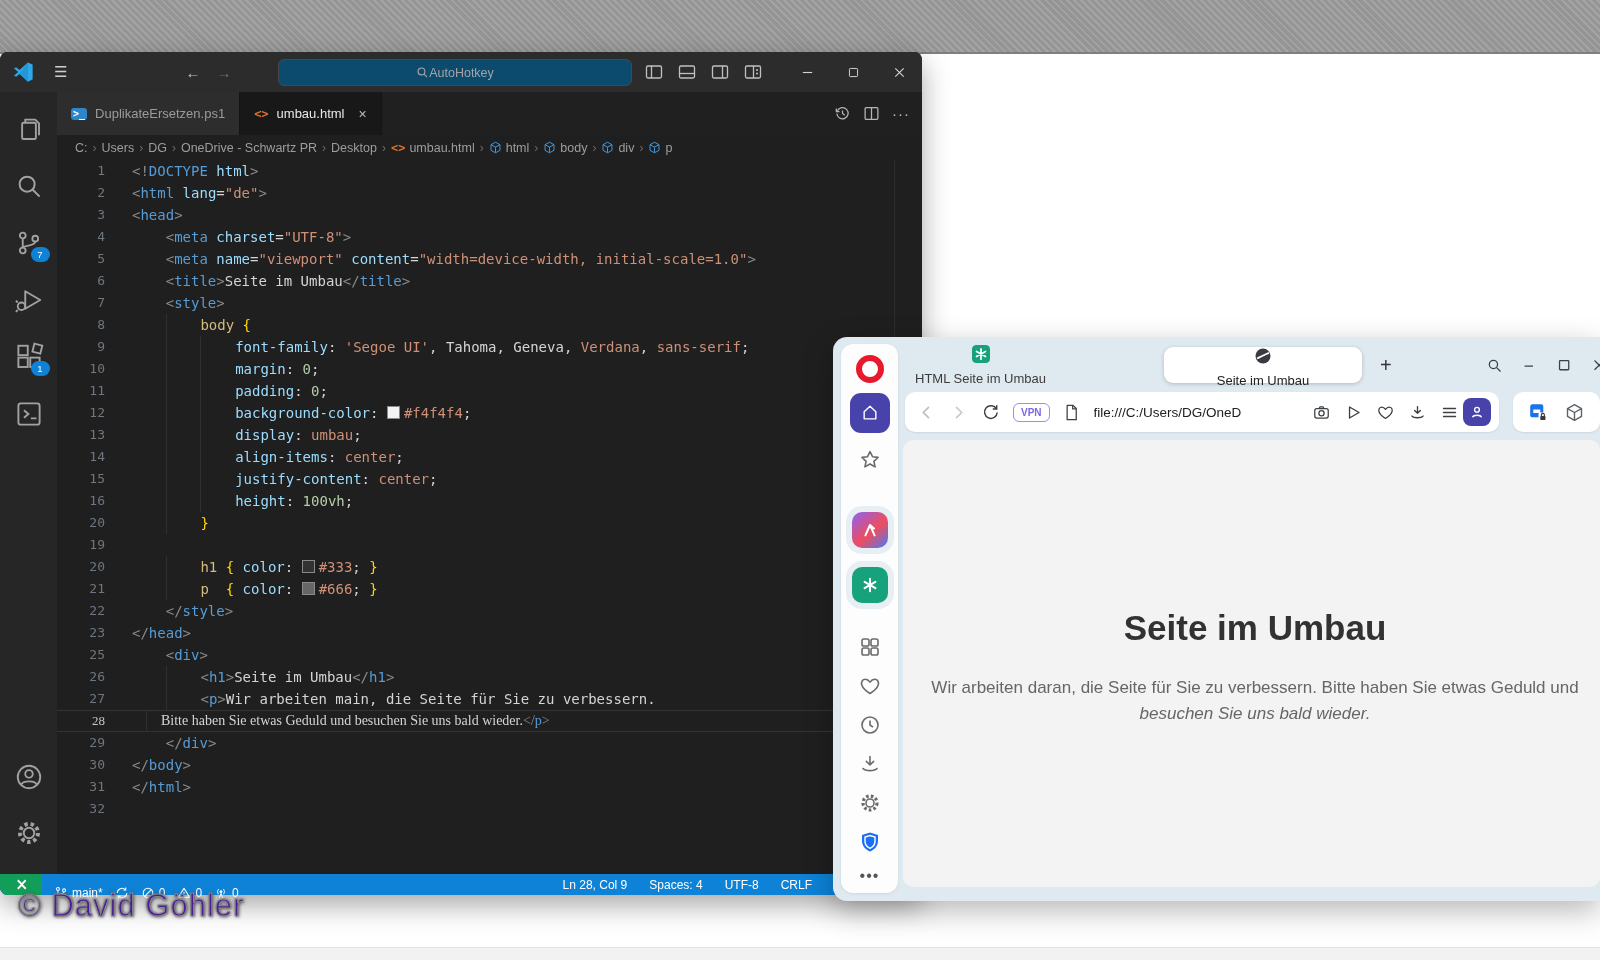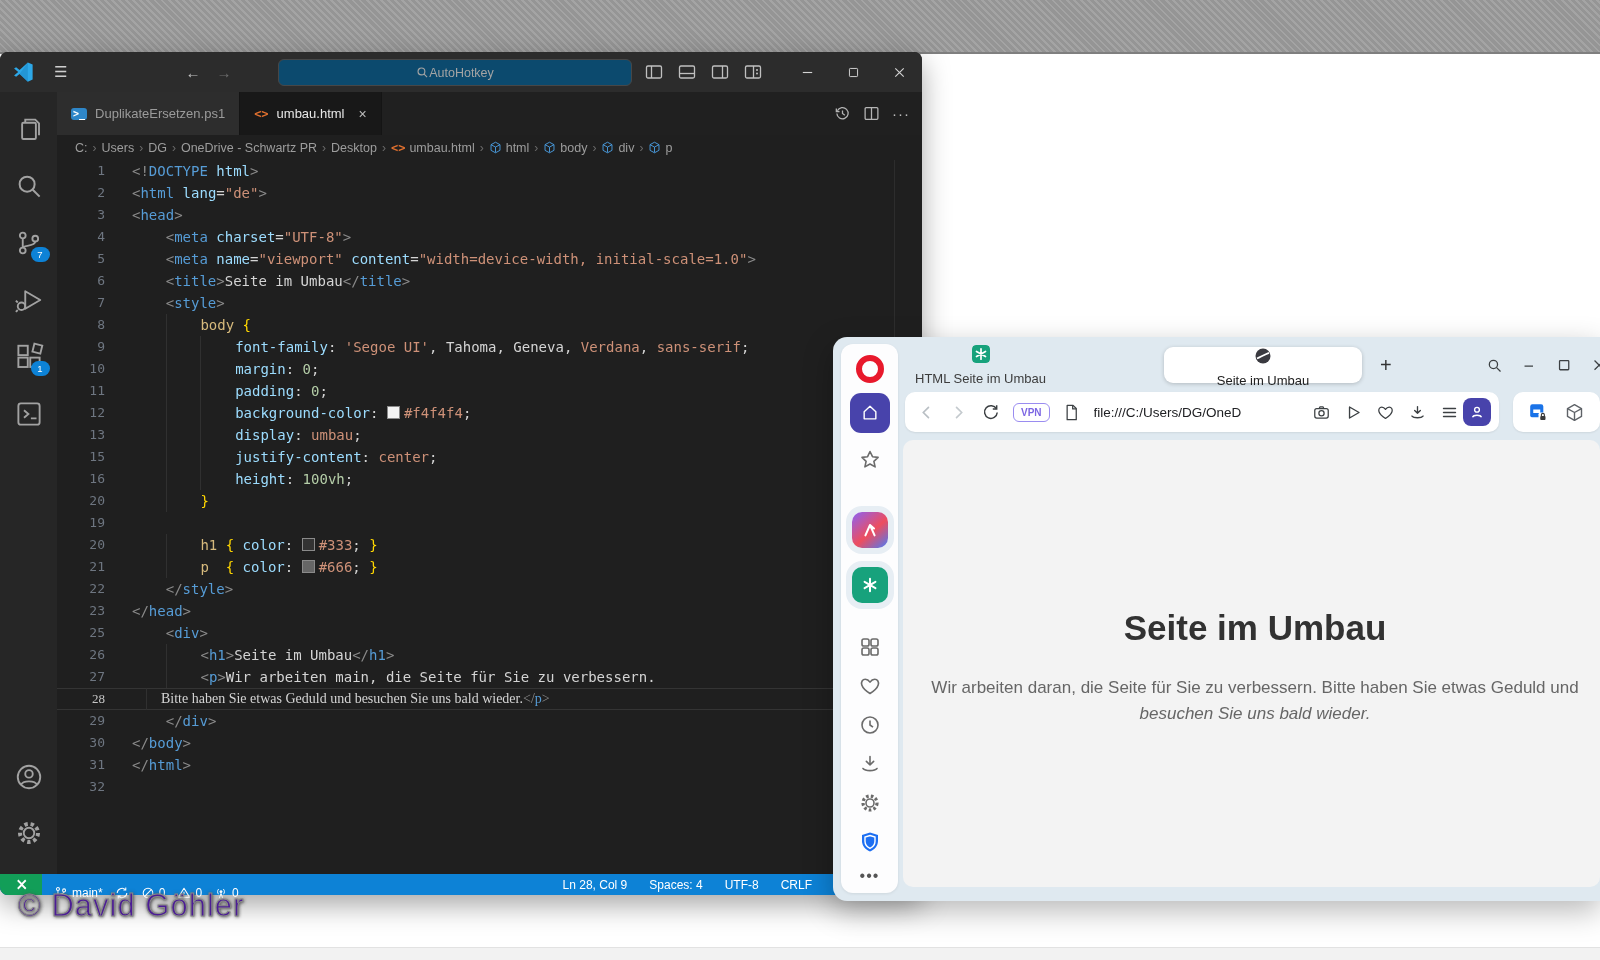--- a/index.html
+++ b/index.html
@@ -354,20 +354,21 @@
           <div class="code-row"><span class="ln">4</span><span class="lc"><span class="ig nf">    </span><span class="tk-g">&lt;</span><span class="tk-t">meta</span><span class="tk-w"> </span><span class="tk-a">charset</span><span class="tk-w">=</span><span class="tk-s">"UTF-8"</span><span class="tk-g">&gt;</span></span></div>
           <div class="code-row"><span class="ln">5</span><span class="lc"><span class="ig nf">    </span><span class="tk-g">&lt;</span><span class="tk-t">meta</span><span class="tk-w"> </span><span class="tk-a">name</span><span class="tk-w">=</span><span class="tk-s">"viewport"</span><span class="tk-w"> </span><span class="tk-a">content</span><span class="tk-w">=</span><span class="tk-s">"width=device-width, initial-scale=1.0"</span><span class="tk-g">&gt;</span></span></div>
           <div class="code-row"><span class="ln">6</span><span class="lc"><span class="ig nf">    </span><span class="tk-g">&lt;</span><span class="tk-t">title</span><span class="tk-g">&gt;</span><span class="tk-w">Seite im Umbau</span><span class="tk-g">&lt;/</span><span class="tk-t">title</span><span class="tk-g">&gt;</span></span></div>
           <div class="code-row"><span class="ln">7</span><span class="lc"><span class="ig nf">    </span><span class="tk-g">&lt;</span><span class="tk-t">style</span><span class="tk-g">&gt;</span></span></div>
           <div class="code-row"><span class="ln">8</span><span class="lc"><span class="ig nf">    </span><span class="ig">    </span><span class="tk-sel">body</span><span class="tk-w"> </span><span class="tk-b">{</span></span></div>
           <div class="code-row"><span class="ln">9</span><span class="lc"><span class="ig nf">    </span><span class="ig">    </span><span class="ig">    </span><span class="tk-a">font-family</span><span class="tk-w">: </span><span class="tk-s">'Segoe UI'</span><span class="tk-w">, Tahoma, Geneva, </span><span class="tk-s">Verdana</span><span class="tk-w">, </span><span class="tk-s">sans-serif</span><span class="tk-w">;</span></span></div>
           <div class="code-row"><span class="ln">10</span><span class="lc"><span class="ig nf">    </span><span class="ig">    </span><span class="ig">    </span><span class="tk-a">margin</span><span class="tk-w">: </span><span class="tk-n">0</span><span class="tk-w">;</span></span></div>
           <div class="code-row"><span class="ln">11</span><span class="lc"><span class="ig nf">    </span><span class="ig">    </span><span class="ig">    </span><span class="tk-a">padding</span><span class="tk-w">: </span><span class="tk-n">0</span><span class="tk-w">;</span></span></div>
           <div class="code-row"><span class="ln">12</span><span class="lc"><span class="ig nf">    </span><span class="ig">    </span><span class="ig">    </span><span class="tk-a">background-color</span><span class="tk-w">: </span><span class="sw" style="background: rgb(244, 244, 244);"></span><span class="tk-s">#f4f4f4</span><span class="tk-w">;</span></span></div>
           <div class="code-row"><span class="ln">13</span><span class="lc"><span class="ig nf">    </span><span class="ig">    </span><span class="ig">    </span><span class="tk-a">display</span><span class="tk-w">: </span><span class="tk-s">umbau</span><span class="tk-w">;</span></span></div>
+          <div class="code-row"><span class="ln">14</span><span class="lc"><span class="ig nf">    </span><span class="ig">    </span><span class="ig">    </span><span class="tk-a">align-items</span><span class="tk-w">: </span><span class="tk-s">center</span><span class="tk-w">;</span></span></div>
           <div class="code-row"><span class="ln">15</span><span class="lc"><span class="ig nf">    </span><span class="ig">    </span><span class="ig">    </span><span class="tk-a">justify-content</span><span class="tk-w">: </span><span class="tk-s">center</span><span class="tk-w">;</span></span></div>
           <div class="code-row"><span class="ln">16</span><span class="lc"><span class="ig nf">    </span><span class="ig">    </span><span class="ig">    </span><span class="tk-a">height</span><span class="tk-w">: </span><span class="tk-n">100vh</span><span class="tk-w">;</span></span></div>
           <div class="code-row"><span class="ln">20</span><span class="lc"><span class="ig nf">    </span><span class="ig">    </span><span class="tk-b">}</span></span></div>
           <div class="code-row"><span class="ln">19</span><span class="lc"></span></div>
           <div class="code-row"><span class="ln">20</span><span class="lc"><span class="ig nf">    </span><span class="ig">    </span><span class="tk-sel">h1</span><span class="tk-w"> </span><span class="tk-b">{</span><span class="tk-w"> </span><span class="tk-a">color</span><span class="tk-w">: </span><span class="sw" style="background: rgb(51, 51, 51);"></span><span class="tk-s">#333</span><span class="tk-w">; </span><span class="tk-b">}</span></span></div>
           <div class="code-row"><span class="ln">21</span><span class="lc"><span class="ig nf">    </span><span class="ig">    </span><span class="tk-sel">p</span><span class="tk-w">  </span><span class="tk-b">{</span><span class="tk-w"> </span><span class="tk-a">color</span><span class="tk-w">: </span><span class="sw" style="background: rgb(102, 102, 102);"></span><span class="tk-s">#666</span><span class="tk-w">; </span><span class="tk-b">}</span></span></div>
           <div class="code-row"><span class="ln">22</span><span class="lc"><span class="ig nf">    </span><span class="tk-g">&lt;/</span><span class="tk-t">style</span><span class="tk-g">&gt;</span></span></div>
           <div class="code-row"><span class="ln">23</span><span class="lc"><span class="tk-g">&lt;/</span><span class="tk-t">head</span><span class="tk-g">&gt;</span></span></div>
           <div class="code-row"><span class="ln">25</span><span class="lc"><span class="ig nf">    </span><span class="tk-g">&lt;</span><span class="tk-t">div</span><span class="tk-g">&gt;</span></span></div>
           <div class="code-row"><span class="ln">26</span><span class="lc"><span class="ig nf">    </span><span class="ig">    </span><span class="tk-g">&lt;</span><span class="tk-t">h1</span><span class="tk-g">&gt;</span><span class="tk-w">Seite im Umbau</span><span class="tk-g">&lt;/</span><span class="tk-t">h1</span><span class="tk-g">&gt;</span></span></div>

